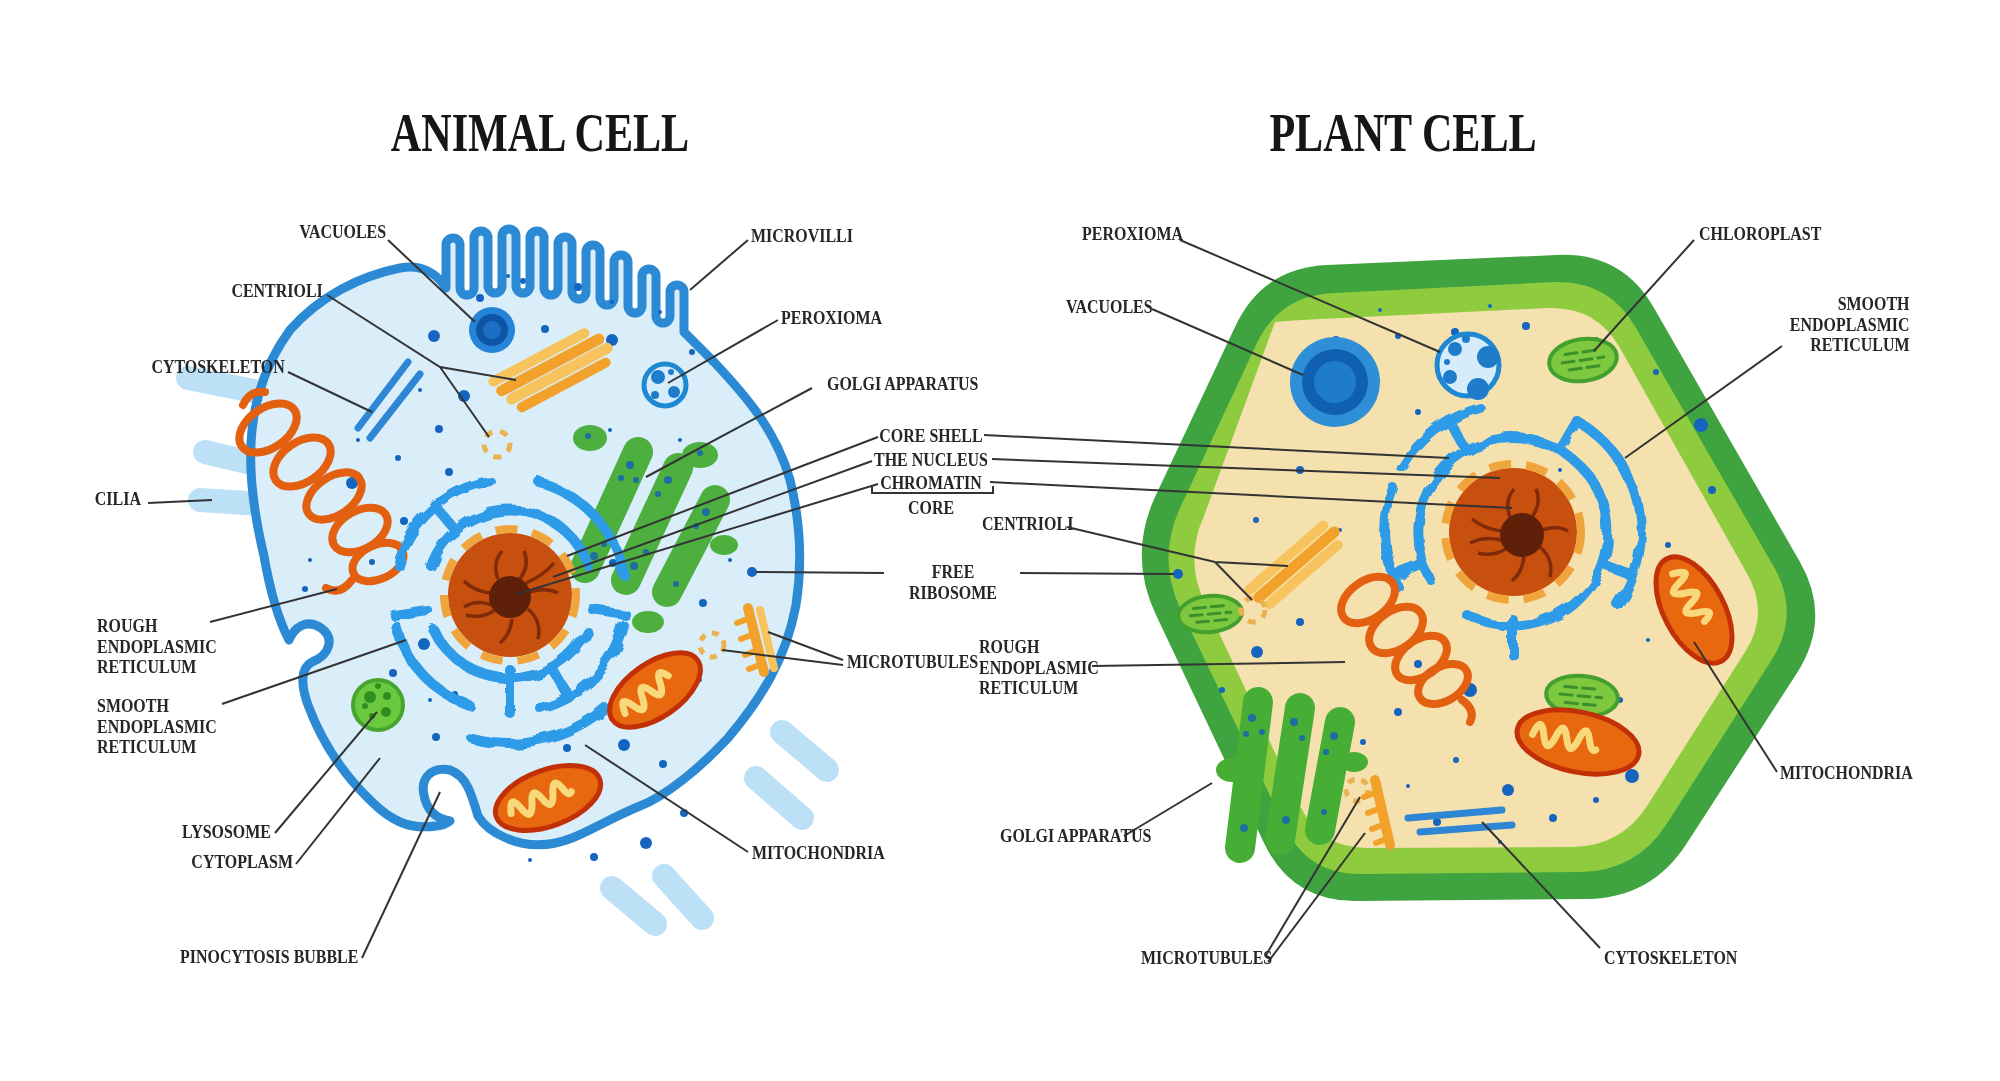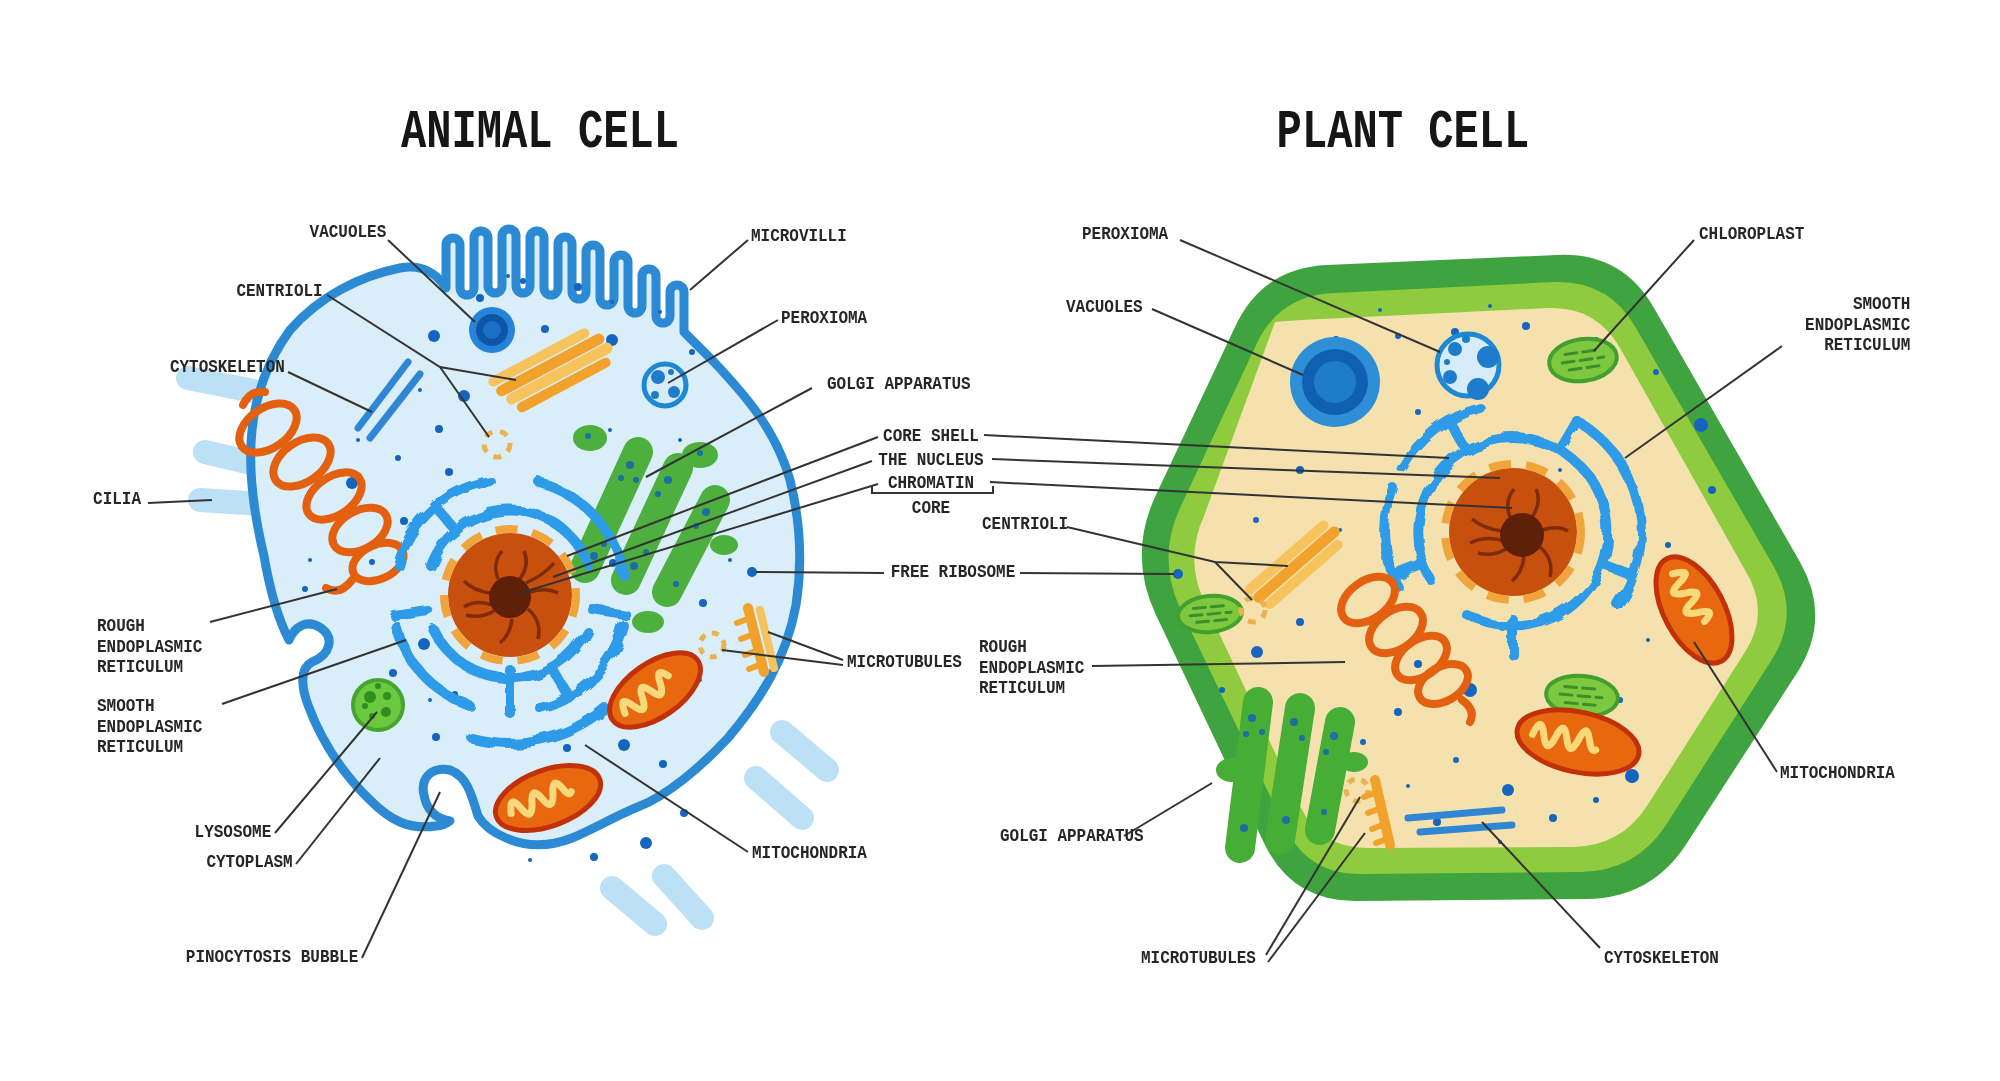--- a/index.html
+++ b/index.html
@@ -1,17 +1,17 @@
 <!DOCTYPE html>
 <html><head>
 <meta charset="utf-8">
 <style>
   html,body{margin:0;padding:0;background:#ffffff;}
   #stage{position:relative;width:2000px;height:1081px;background:#ffffff;overflow:hidden;
-         font-family:Liberation Mono, monospace;}
+         font-family:Liberation Serif, serif;}
   .title{position:absolute;width:400px;text-align:center;font-size:54px;font-weight:800;
          color:#161616;letter-spacing:0px;transform:scaleX(0.78);transform-origin:50% 0;
          white-space:nowrap;}
   .lbl{position:absolute;font-size:19px;font-weight:700;color:#262626;line-height:1.08;
        white-space:pre-line;transform:scaleX(0.84);transform-origin:0 0;}
   .lbl.r{text-align:right;transform-origin:100% 0;}
   .lbl.c{text-align:center;transform-origin:50% 0;}
   svg{position:absolute;left:0;top:0;}
 </style>
 </head>

